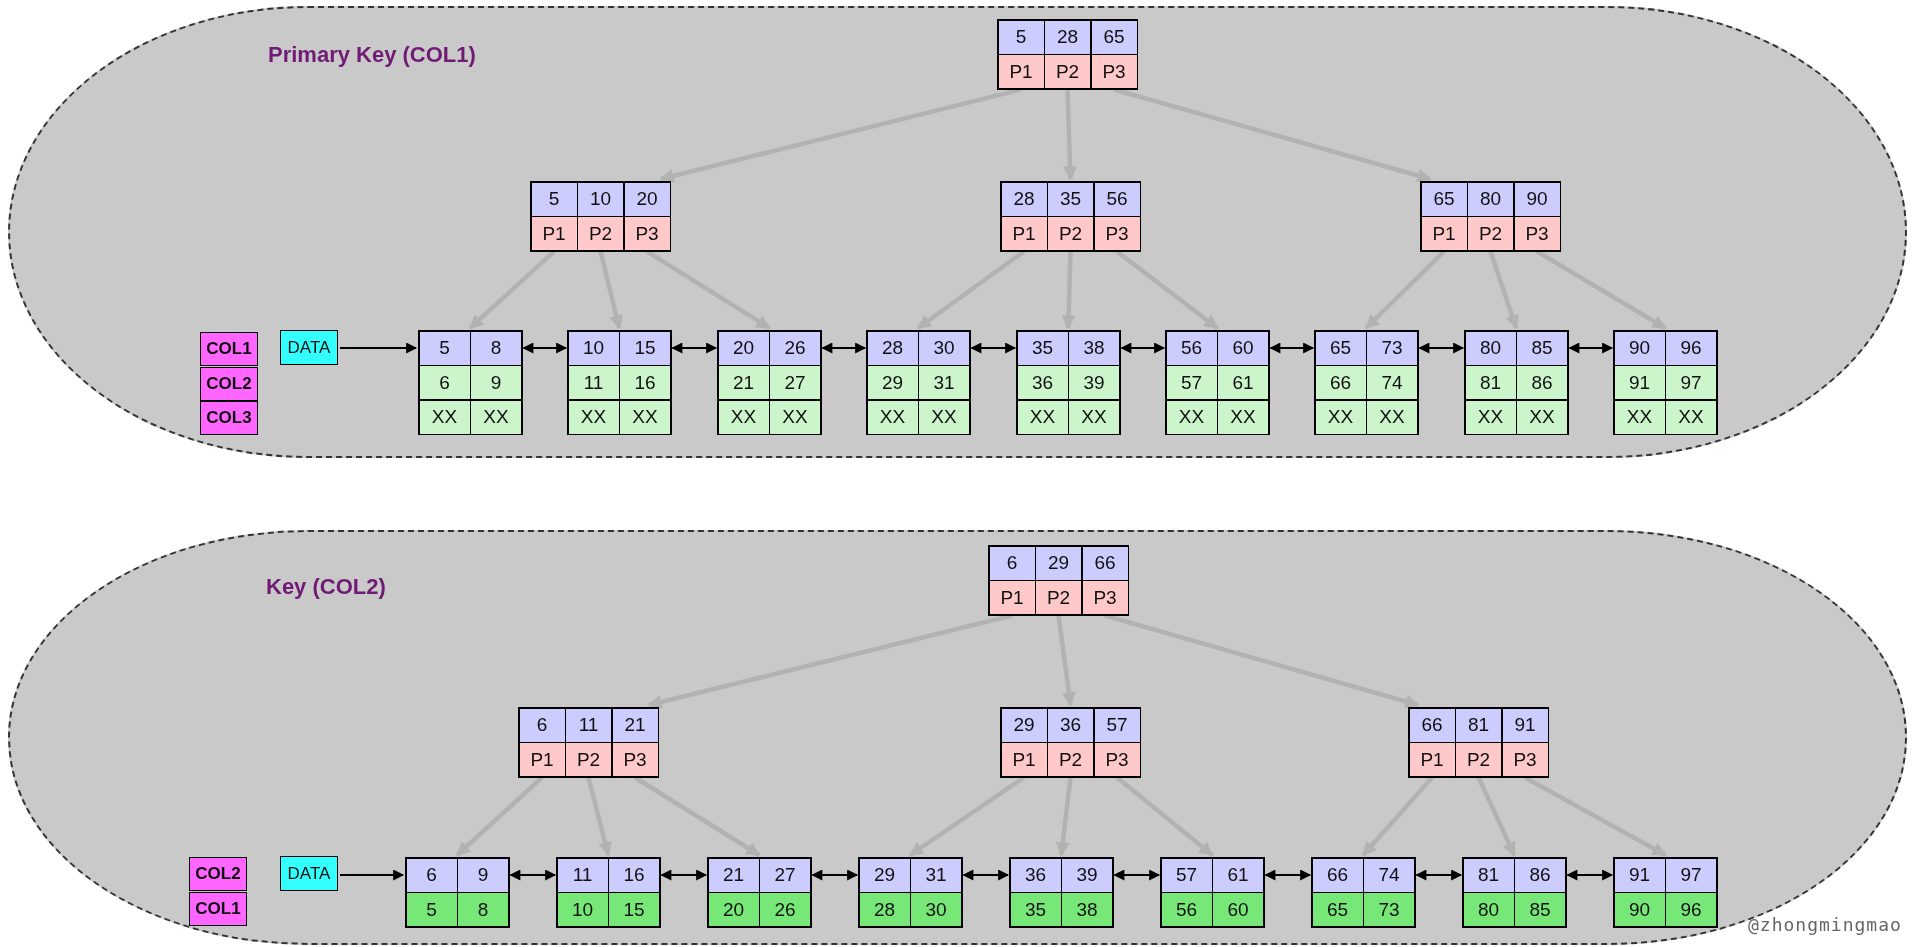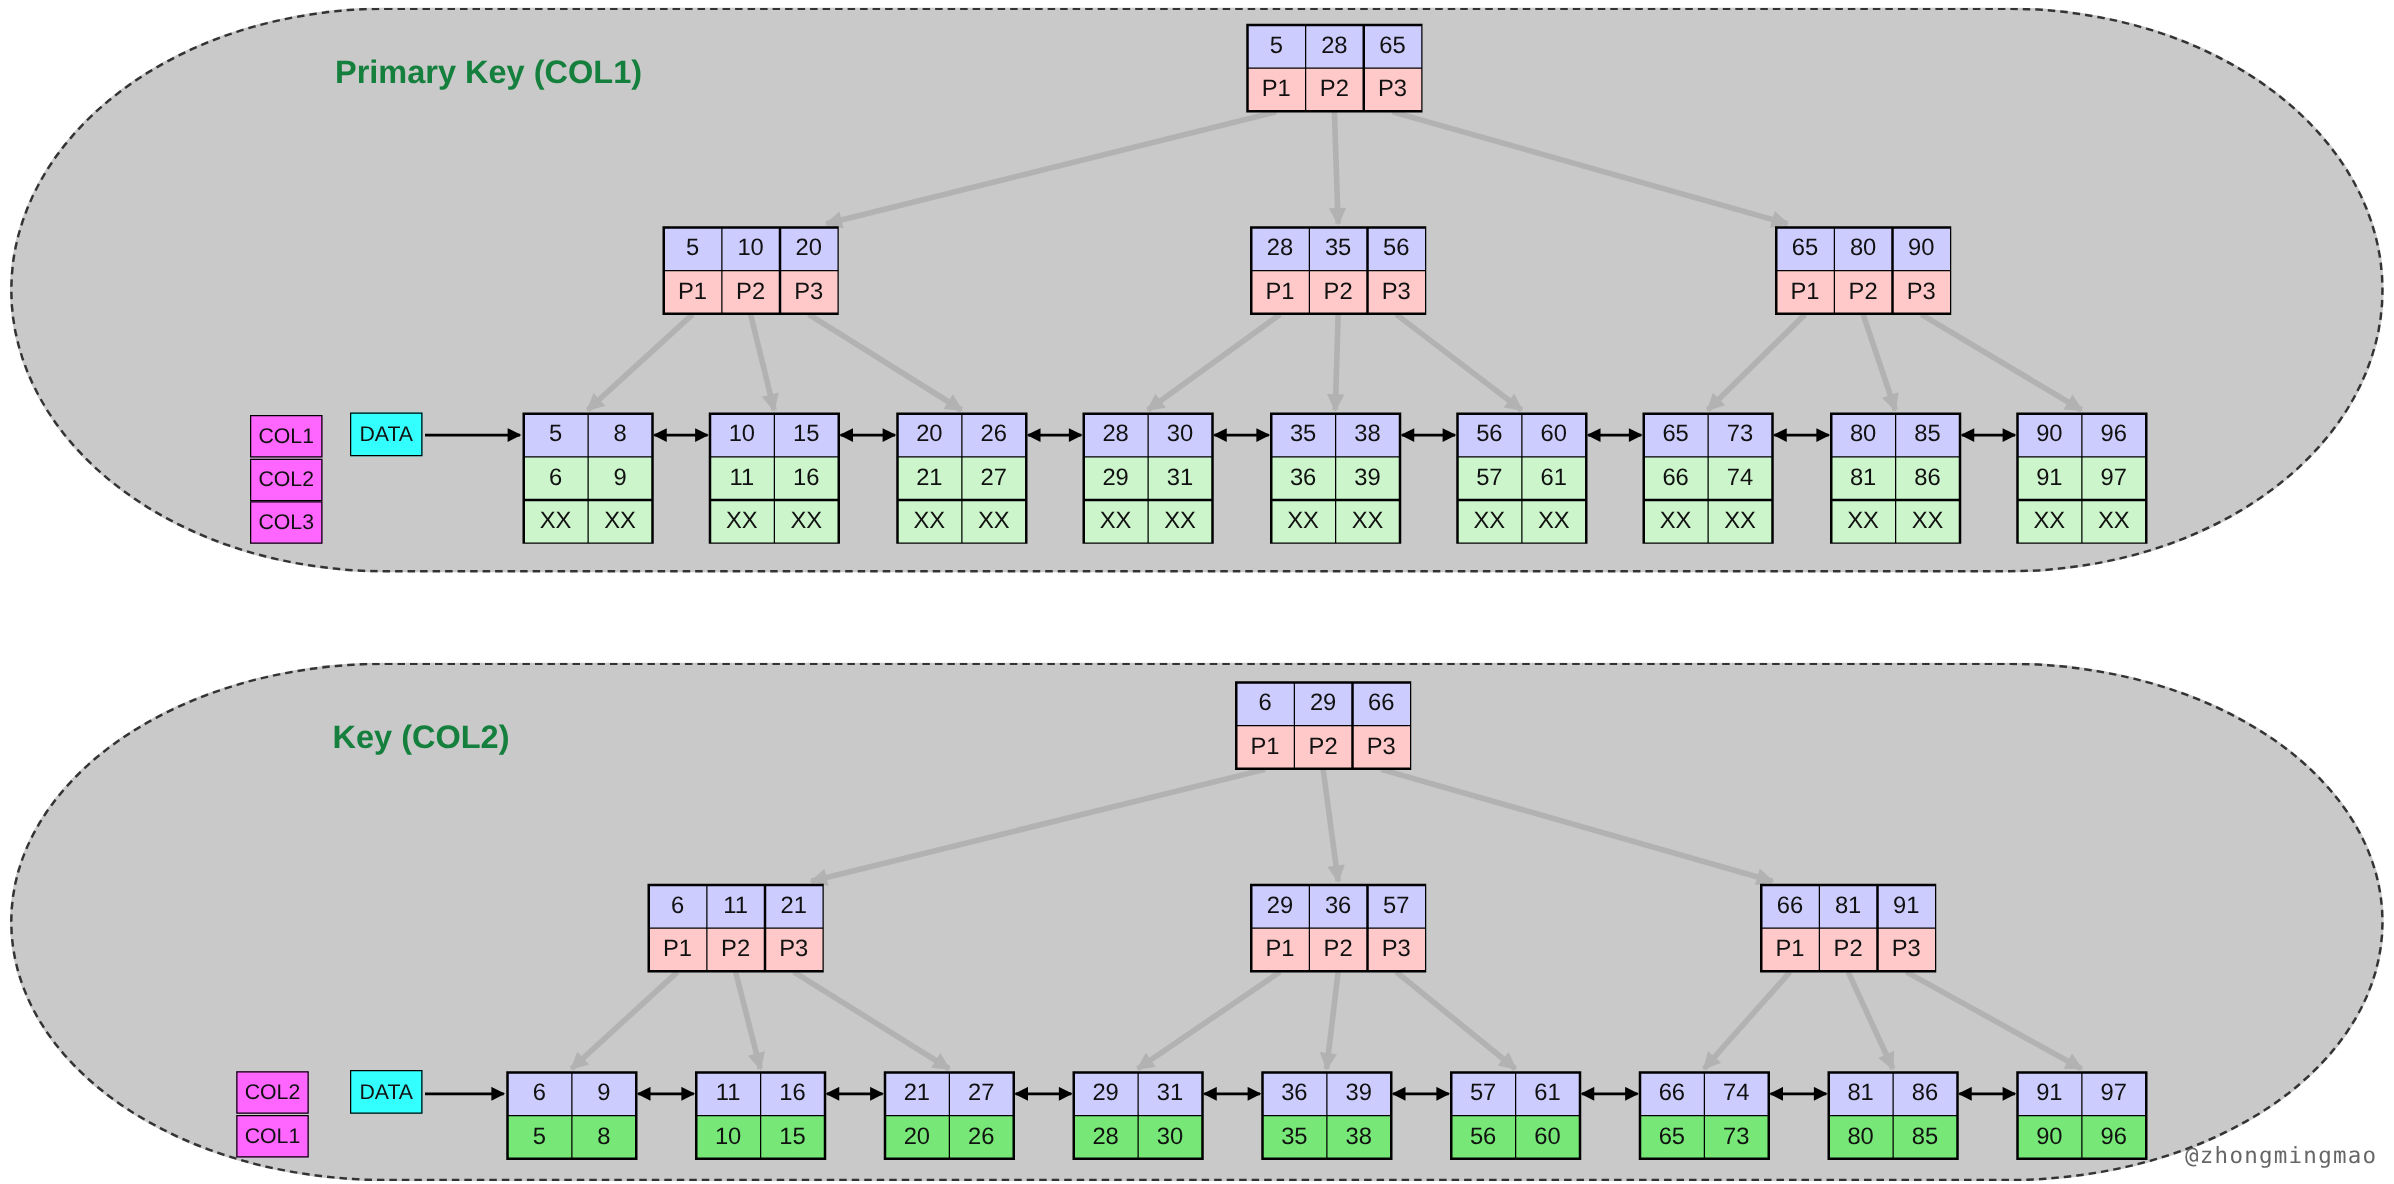--- a/index.html
+++ b/index.html
@@ -5,38 +5,38 @@
   html,body{margin:0;padding:0;background:#fff;}
   #canvas{
     position:relative;width:1915px;height:947px;overflow:hidden;
     font-family:"Liberation Sans",sans-serif;
   }
   .section{
     position:absolute;background:#c9c9c9;border:2px dashed #333;
     box-sizing:border-box;
   }
   .diagram-title{
-    position:absolute;font-weight:bold;font-size:26px;color:#15803d;
+    position:absolute;font-weight:bold;font-size:22px;color:#701a75;
     white-space:nowrap;
   }
   #arrow-layer{position:absolute;left:0;top:0;width:1915px;height:947px;pointer-events:none;}
   .node{
     position:absolute;background:#000;padding:1.5px;display:grid;gap:1.5px;
     grid-auto-rows:33px;
   }
   .cell{
     display:flex;align-items:center;justify-content:center;
     font-size:19px;color:#111;
   }
   .legend-box,.data-box{
     position:absolute;width:58px;box-sizing:border-box;border:1.5px solid #000;
     display:flex;align-items:center;justify-content:center;
     font-size:17px;color:#111;
   }
-  .legend-box{height:34px;}
+  .legend-box{height:34px;font-weight:bold;}
   .data-box{height:35px;}
   #watermark{
     position:absolute;left:1748px;top:914px;
     font-family:"DejaVu Sans Mono",monospace;font-size:18px;
     letter-spacing:1px;color:#666;white-space:nowrap;
   }
 </style>
 </head>
 <body>
 

